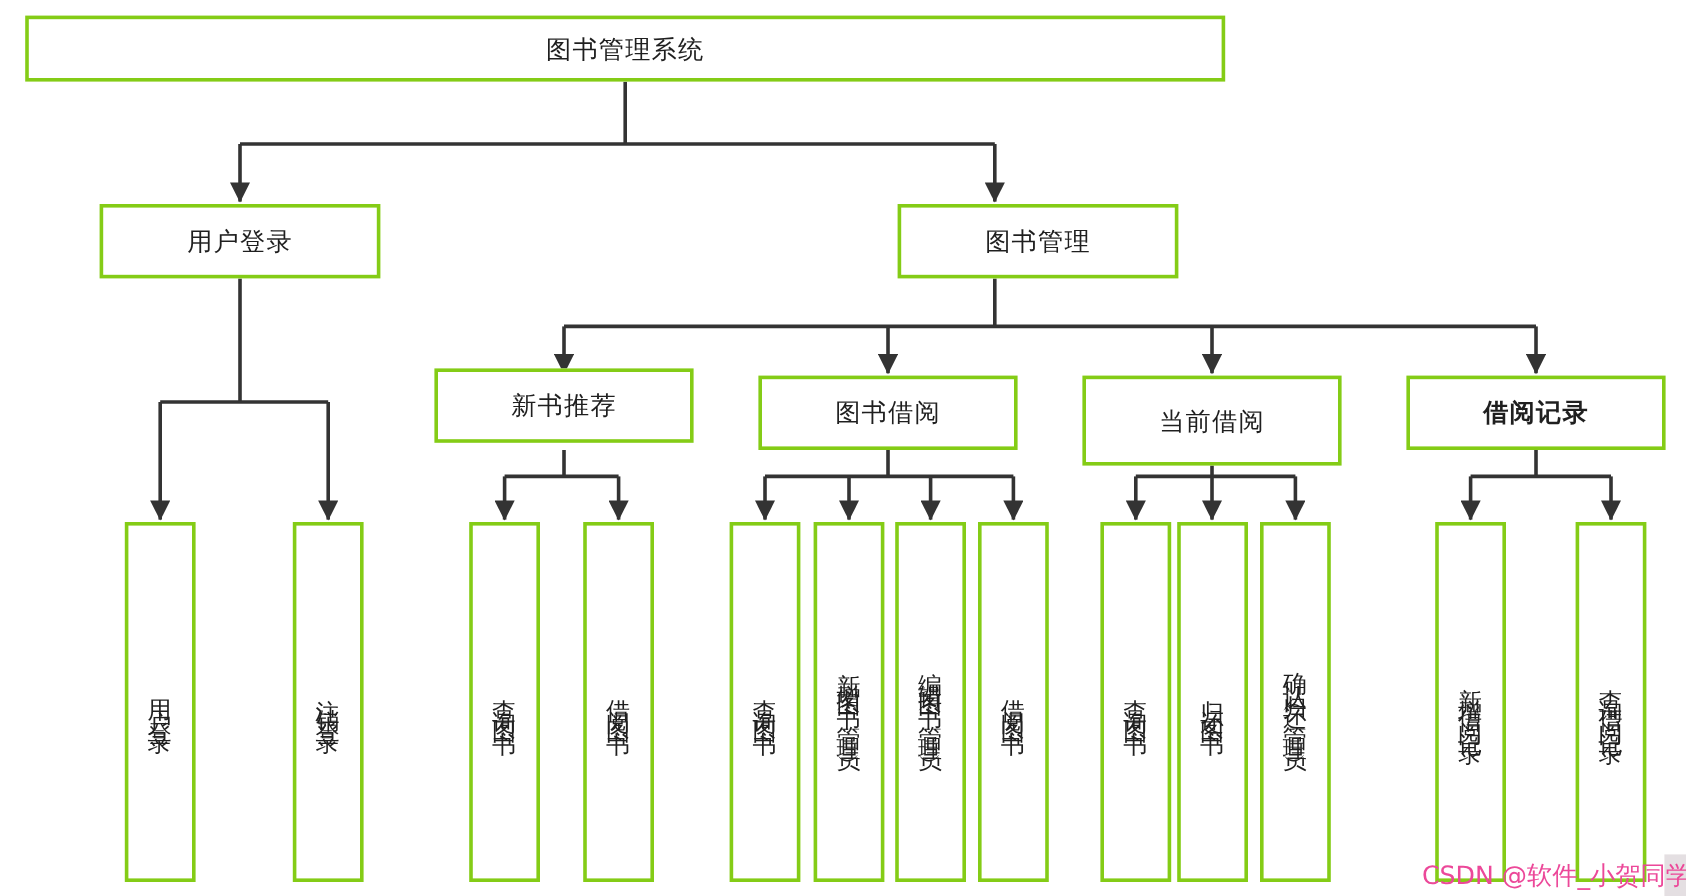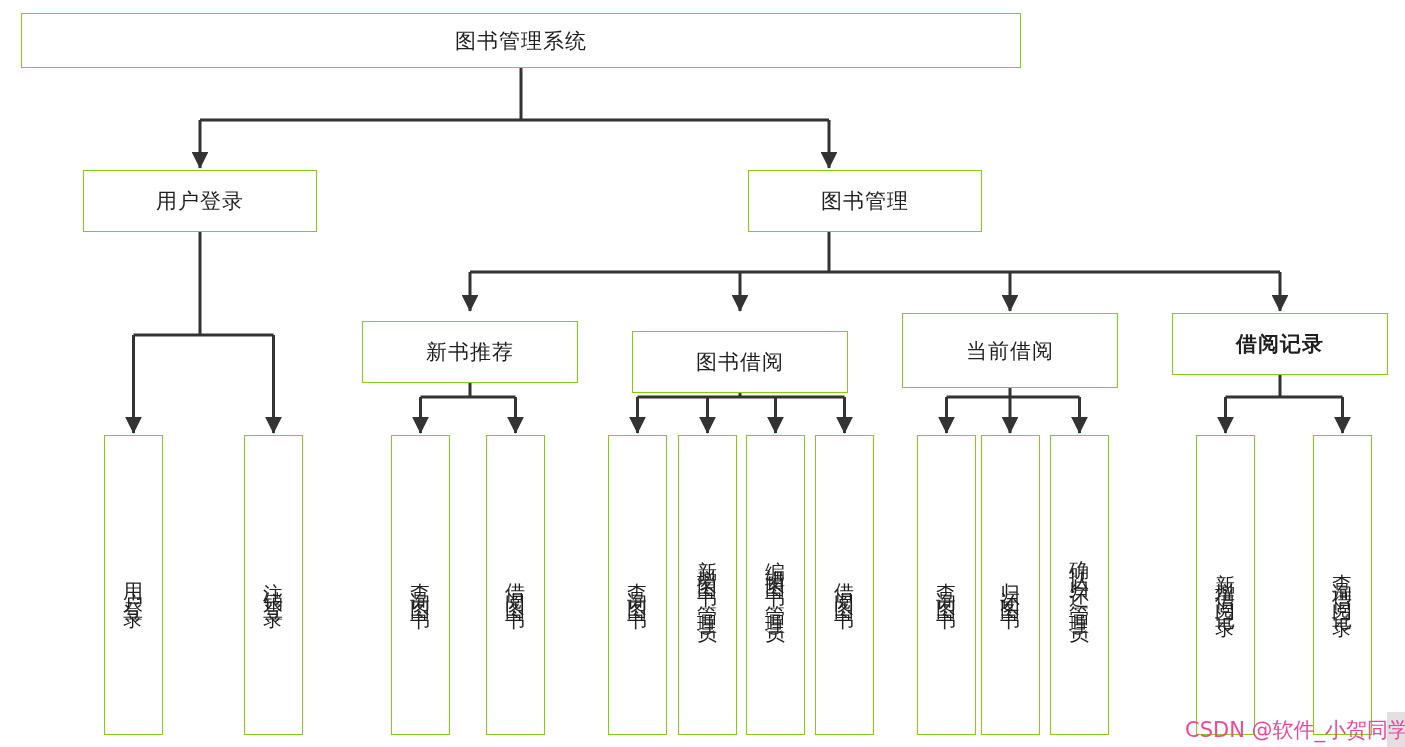--- a/index.html
+++ b/index.html
@@ -17,21 +17,21 @@
   }
   #connectors {
     position: absolute;
     left: 0; top: 0;
     width: 1405px;
     height: 747px;
   }
   .node {
     position: absolute;
     box-sizing: border-box;
-    border: 1px solid #84cc16;
+    border: 3px solid #84cc16;
     background: #ffffff;
     display: flex;
     align-items: center;
     justify-content: center;
     color: #1f1f1f;
     font-size: 21px;
     letter-spacing: 1px;
     z-index: 2;
   }
   .leaf {
@@ -45,22 +45,22 @@
     text-orientation: mixed;
     letter-spacing: 9px;
     line-height: 1;
   }
   
   #n-root   { left: 21px;  top: 13px; width: 1000px; height: 55px; }
   
   #n-login  { left: 83px;  top: 170px; width: 234px; height: 62px; }
   #n-mgmt   { left: 748px; top: 170px; width: 234px; height: 62px; }
   
-  #n-newbook { left: 362px;  top: 321px; width: 216px; height: 62px; }
-  #n-borrow  { left: 632px;  top: 313px; width: 216px; height: 62px; margin-top: 18px; }
+  #n-newbook { left: 362px;  top: 307px; width: 216px; height: 62px; }
+  #n-borrow  { left: 632px;  top: 313px; width: 216px; height: 62px; }
   #n-current { left: 902px;  top: 313px; width: 216px; height: 75px; }
   #n-records { left: 1172px; top: 313px; width: 216px; height: 62px; font-weight: bold; }
   
   #lf-0  { left: 104px;  }
   #lf-1  { left: 244px;  }
   #lf-2  { left: 391px;  }
   #lf-3  { left: 486px;  }
   #lf-4  { left: 608px;  }
   #lf-5  { left: 678px;  }
   #lf-6  { left: 746px;  }

